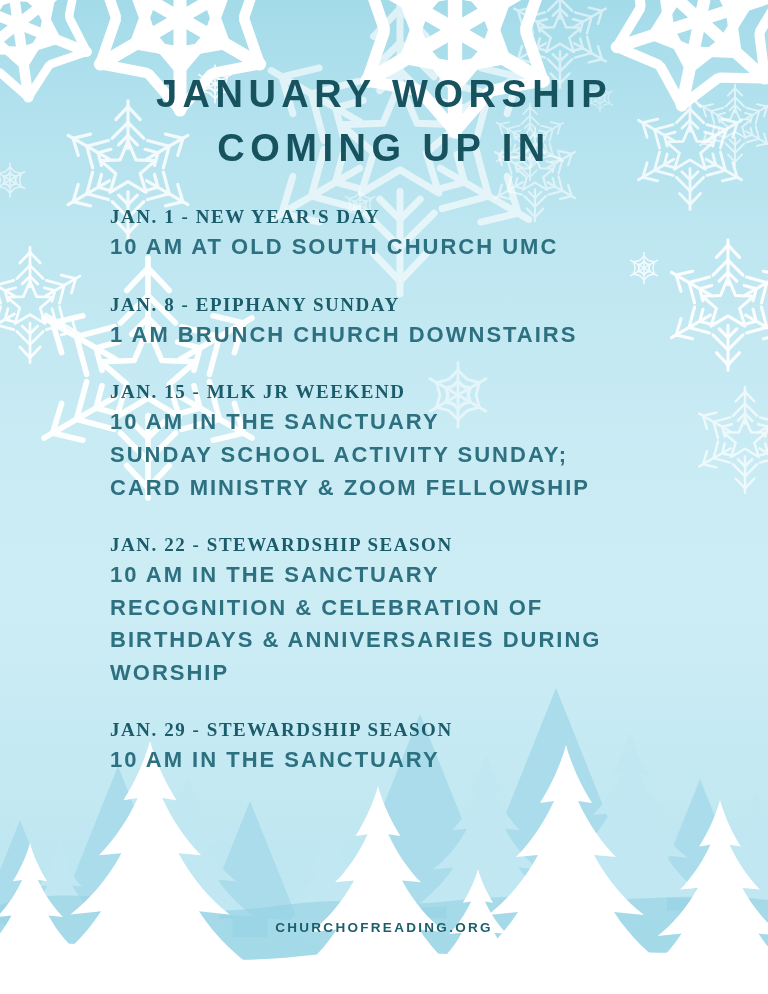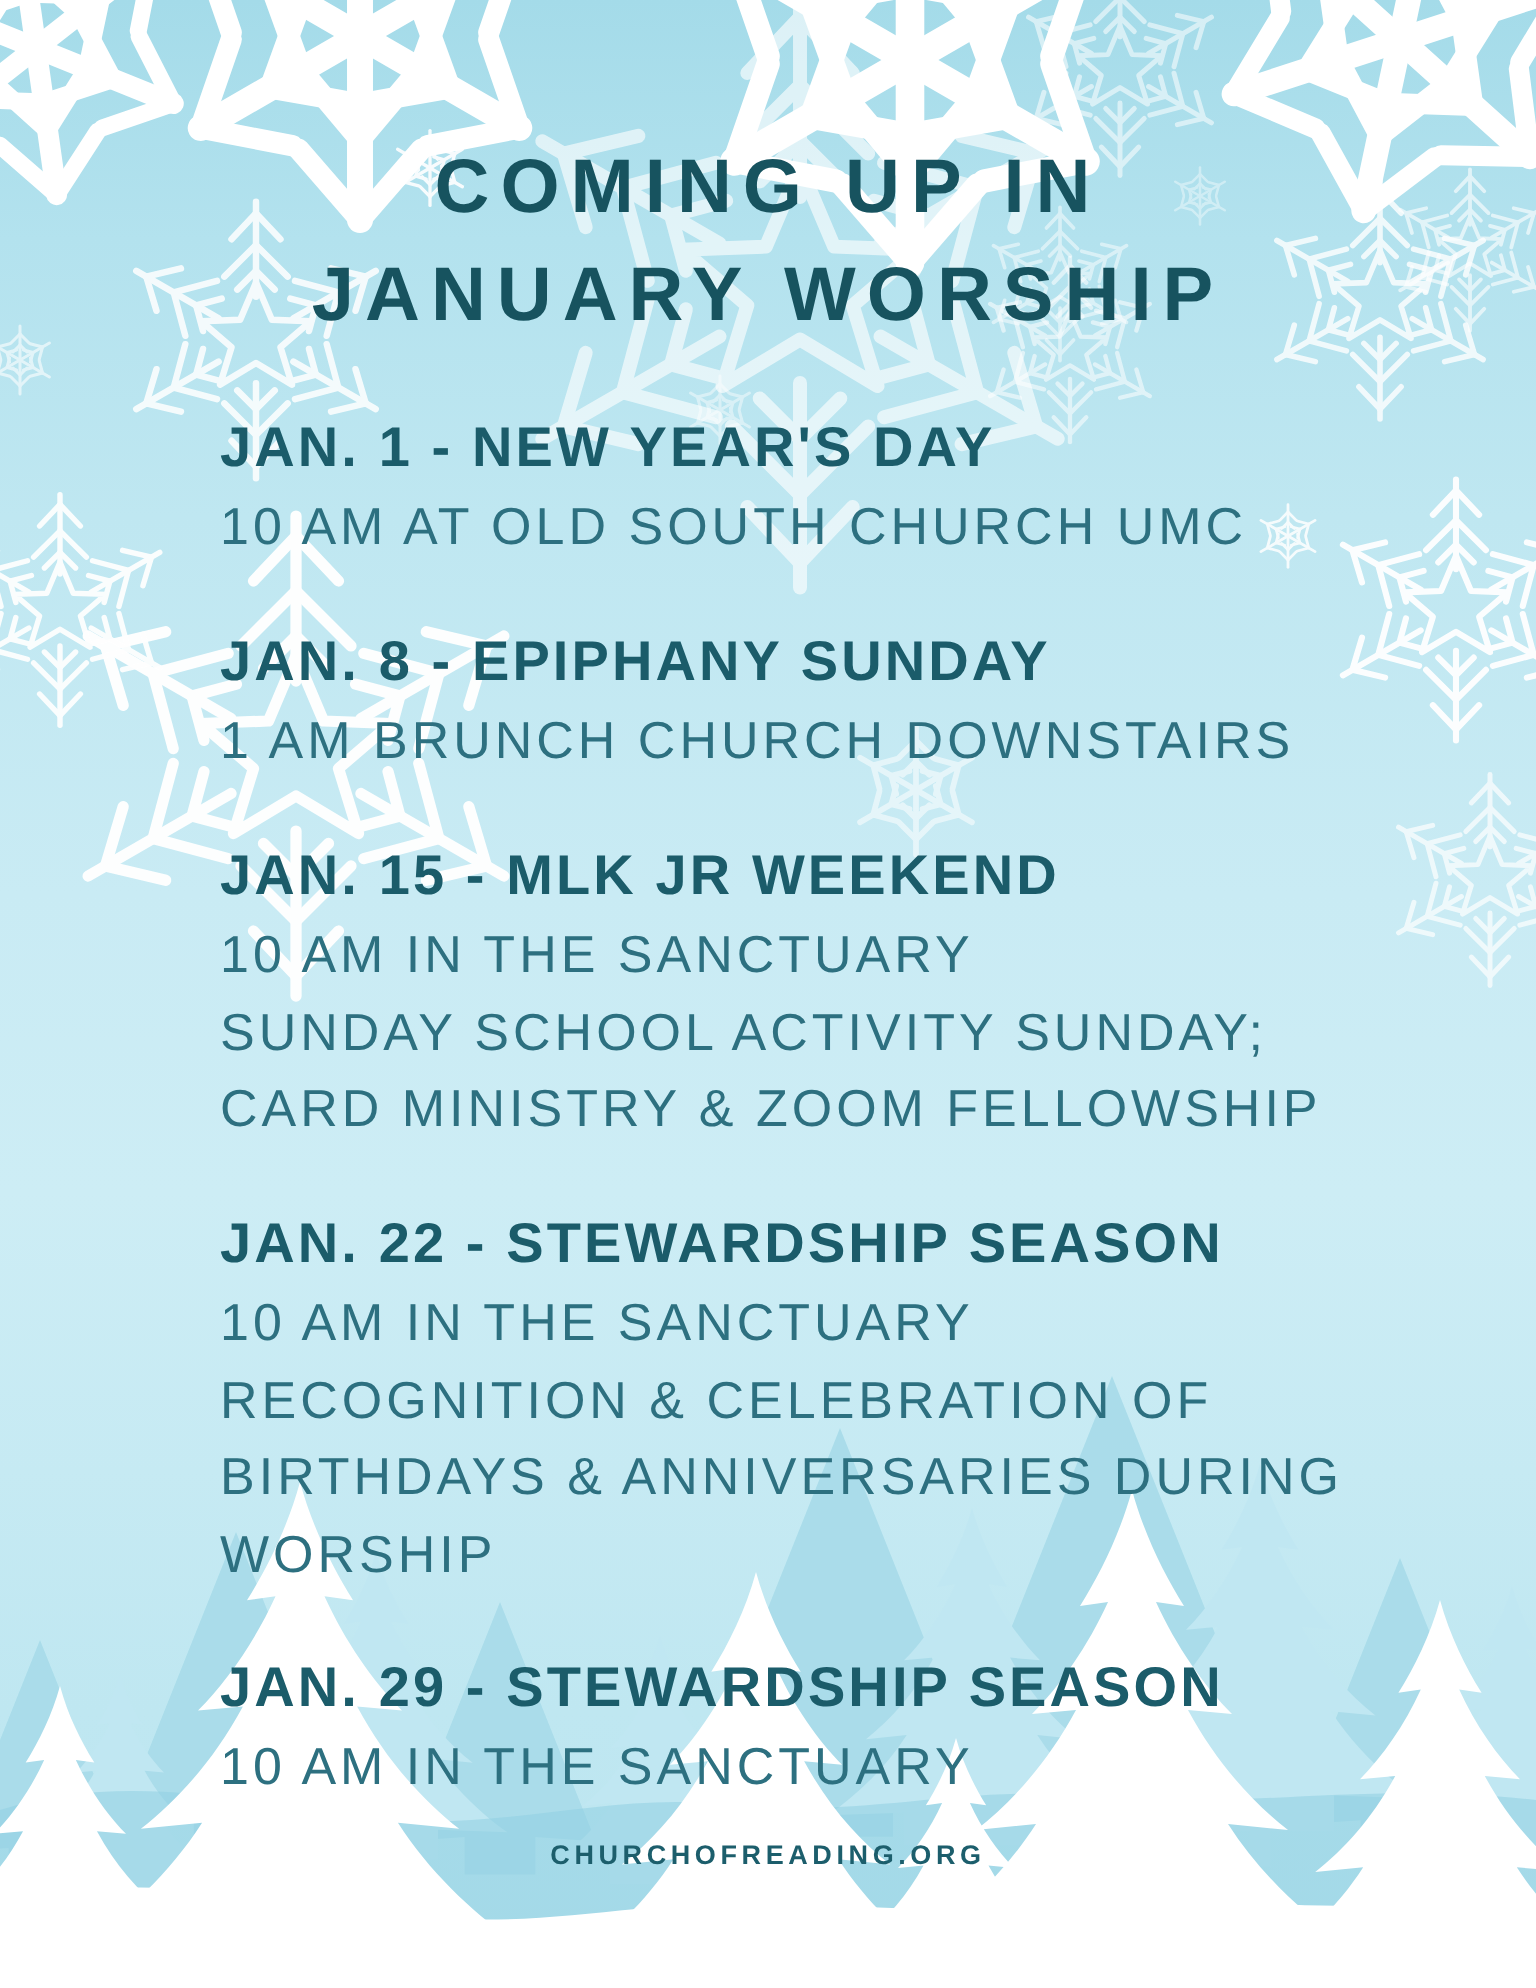--- a/index.html
+++ b/index.html
@@ -60,31 +60,32 @@
     position:absolute;
     left:110px; top:203px;
     width:600px;
   }
 
   .event-block { margin-bottom:27px; }
   .event-block:last-child { margin-bottom:16px; }
 
   .event-heading {
     color:#1b5c6a;
-    font-size:28px;
+    font-size:19px;
     font-weight:bold;
     letter-spacing:1.55px;
     line-height:1.48;
     white-space:nowrap;
+    font-family:Liberation Serif, serif;
   }
 
   .event-detail {
     color:#2d7080;
-    font-size:26px;
-    font-weight:400;
+    font-size:22px;
+    font-weight:700;
     letter-spacing:2.0px;
     line-height:1.48;
     white-space:nowrap;
   }
 
   #footer-url {
     position:absolute;
     left:0; top:920px;
     width:768px;
     text-align:center;
@@ -348,22 +349,22 @@
     <path d="M0,978
              C 90,966 170,982 260,986
              C 350,990 430,974 520,980
              C 610,986 690,976 768,982
              L768,994 L0,994 Z" fill="#ffffff" opacity="0.85"></path>
   </svg>
 
   <div id="content">
 
     <h1 id="poster-title">
+      <span class="tline">JANUARY WORSHIP</span>
       <span class="tline">COMING UP IN</span>
-      <span class="tline">JANUARY WORSHIP</span>
     </h1>
 
     <div id="events">
 
       <div class="event-block">
         <div class="event-heading">JAN. 1 - NEW YEAR'S DAY</div>
         <div class="event-detail">10 AM AT OLD SOUTH CHURCH UMC</div>
       </div>
 
       <div class="event-block">

